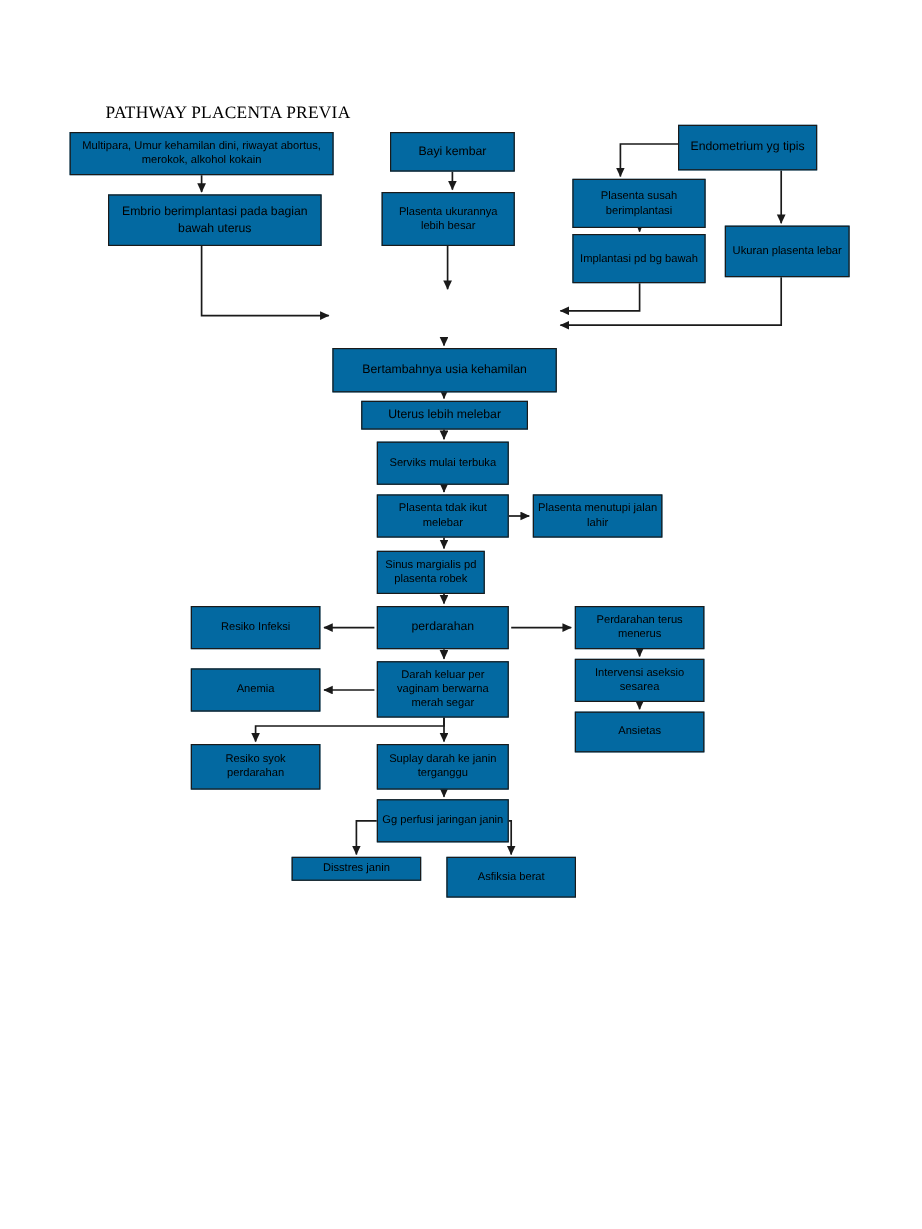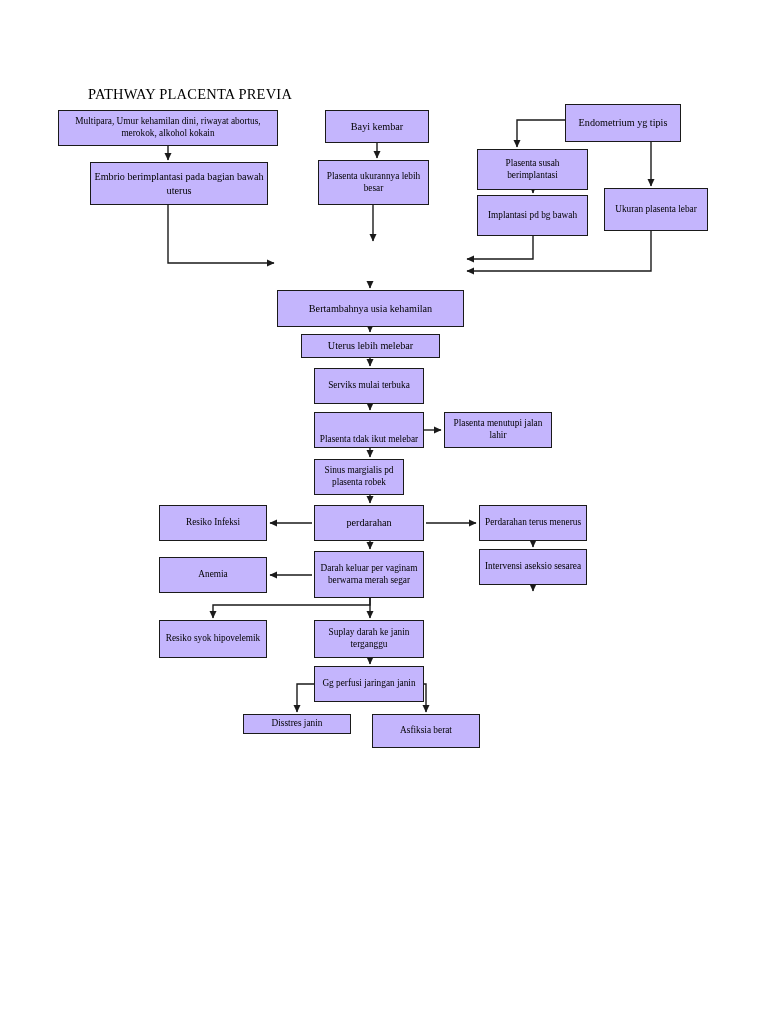--- a/index.html
+++ b/index.html
@@ -32,27 +32,27 @@
     font-family: "Liberation Serif", serif;
     font-size: 14.5px;
     color: #000000;
     letter-spacing: 0.2px;
     white-space: nowrap;
   }
   .node {
     position: absolute;
     box-sizing: border-box;
     border: 1.2px solid #1a1a1a;
-    background: #c4b5fd;
+    background: #0369a1;
     display: flex;
     align-items: center;
     justify-content: center;
     text-align: center;
     color: #000000;
-    font-family: Liberation Serif, serif;
+    font-family: Liberation Sans, sans-serif;
     line-height: 1.28;
     padding: 1px 3px;
   }
   .node span {
     display: block;
     width: 100%;
   }
   .fs10 { font-size: 9.3px; }
   .fs105 { font-size: 10.2px; }
 </style>
@@ -154,21 +154,21 @@
     </div>
   <div class="node fs105" style="left: 277px; top: 290px; width: 187px; height: 37px;">
       <span>Bertambahnya usia kehamilan</span>
     </div>
   <div class="node fs105" style="left: 301px; top: 334px; width: 139px; height: 24px;">
       <span>Uterus lebih melebar</span>
     </div>
   <div class="node fs10" style="left: 314px; top: 368px; width: 110px; height: 36px;">
       <span>Serviks mulai terbuka</span>
     </div>
-  <div class="node fs10" style="left: 314px; top: 412px; width: 110px; height: 36px; align-items: flex-end;">
+  <div class="node fs10" style="left: 314px; top: 412px; width: 110px; height: 36px;">
       <span>Plasenta tdak ikut melebar</span>
     </div>
   <div class="node fs10" style="left: 444px; top: 412px; width: 108px; height: 36px;">
       <span>Plasenta menutupi jalan lahir</span>
     </div>
   <div class="node fs10" style="left: 314px; top: 459px; width: 90px; height: 36px;">
       <span>Sinus margialis pd plasenta robek</span>
     </div>
   <div class="node fs105" style="left: 314px; top: 505px; width: 110px; height: 36px; text-align: center;">
       <span>perdarahan</span>
@@ -181,22 +181,25 @@
     </div>
   <div class="node fs10" style="left: 314px; top: 551px; width: 110px; height: 47px;">
       <span>Darah keluar per vaginam berwarna merah segar</span>
     </div>
   <div class="node fs10" style="left: 159px; top: 557px; width: 108px; height: 36px;">
       <span>Anemia</span>
     </div>
   <div class="node fs10" style="left: 479px; top: 549px; width: 108px; height: 36px;">
       <span>Intervensi aseksio sesarea</span>
     </div>
+  <div class="node fs10" style="left: 479px; top: 593px; width: 108px; height: 34px;">
+      <span>Ansietas</span>
+    </div>
   <div class="node fs10" style="left: 159px; top: 620px; width: 108px; height: 38px;">
-      <span>Resiko syok hipovelemik</span>
+      <span>Resiko syok perdarahan</span>
     </div>
   <div class="node fs10" style="left: 314px; top: 620px; width: 110px; height: 38px;">
       <span>Suplay darah ke janin terganggu</span>
     </div>
   <div class="node fs10" style="left: 314px; top: 666px; width: 110px; height: 36px;">
       <span>Gg perfusi jaringan janin</span>
     </div>
   <div class="node fs10" style="left: 243px; top: 714px; width: 108px; height: 20px;">
       <span>Disstres janin</span>
     </div>

